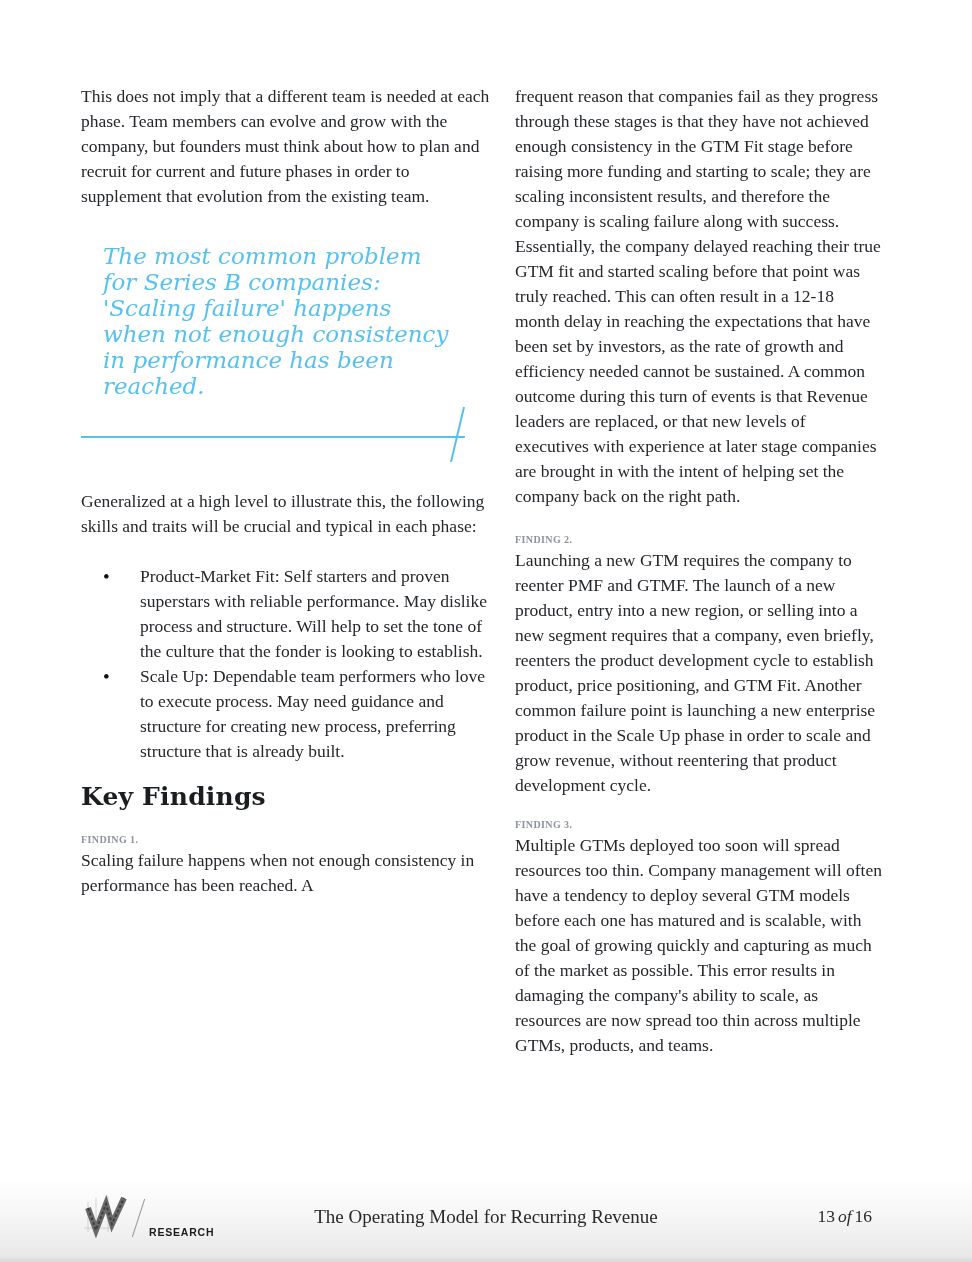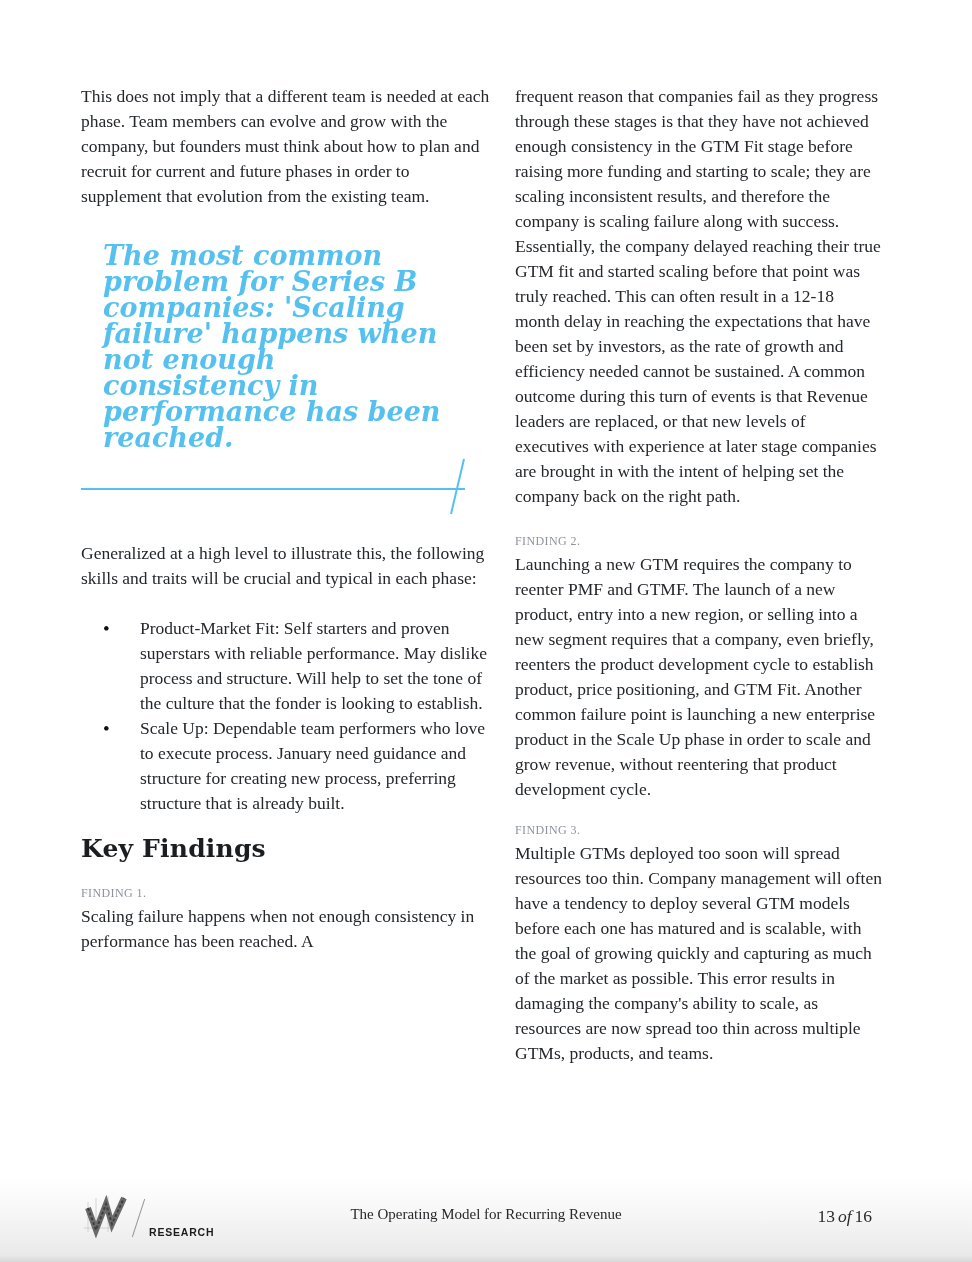--- a/index.html
+++ b/index.html
@@ -21,22 +21,22 @@
     margin: 0 0 25px 0;
     color: #24272b;
   }
   
   .quote-block { margin: 34px 0 0 0; position: relative; }
   .pull-quote {
     margin: 0 0 0 22px;
     width: 352px;
     font-family: "DejaVu Serif", serif;
     font-style: italic;
-    font-weight: bold;
-    font-size: 27px;
+    font-weight: normal;
+    font-size: 23px;
     line-height: 26px;
     color: #56c1ef;
   }
   .quote-divider { display: block; margin: 6px 0 0 0; }
   .after-quote { margin-top: 24px; }
   
   .bullet-list {
     list-style: none;
     margin: 0 0 0 0;
     padding: 0 0 0 22px;
@@ -61,22 +61,22 @@
     font-family: "DejaVu Serif", serif;
     font-weight: bold;
     font-size: 25px;
     line-height: 30px;
     color: #1b1e20;
     margin: 18px 0 22px 0;
     letter-spacing: 0.2px;
   }
   
   .finding-label {
-    font-size: 12px;
-    font-weight: normal;
+    font-size: 10px;
+    font-weight: bold;
     letter-spacing: 0.4px;
     color: #8d929c;
     margin: 0 0 3px 0;
   }
   .finding-text { margin-bottom: 0; }
   .finding-gap { margin-top: 21px; }
   
   .footer {
     position: absolute;
     left: 0; right: 0; bottom: 0;
@@ -108,21 +108,21 @@
     font-weight: bold;
     letter-spacing: 0.8px;
     color: #1c1c1c;
   }
   .footer-title {
     position: absolute;
     left: 0;
     right: 0;
     top: 28px;
     text-align: center;
-    font-size: 15px;
+    font-size: 19px;
     color: #27292c;
   }
   .footer-page {
     position: absolute;
     right: 100px;
     top: 28px;
     font-size: 17.5px;
     color: #27292c;
   }
   .footer-page .of { font-style: italic; padding: 0 3px; }
@@ -141,21 +141,21 @@
       <svg class="quote-divider" width="412" height="60" viewBox="0 0 412 60">
         <line x1="0" y1="32" x2="384" y2="32" stroke="#56c1ef" stroke-width="2"></line>
         <line x1="370" y1="57" x2="383" y2="2" stroke="#56c1ef" stroke-width="2"></line>
       </svg>
     </div>
 
     <p class="body-text after-quote">Generalized at a high level to illustrate this, the following skills and traits will be crucial and typical in each phase:</p>
 
     <ul class="bullet-list">
       <li>Product-Market Fit: Self starters and proven superstars with reliable performance. May dislike process and structure. Will help to set the tone of the culture that the fonder is looking to establish.</li>
-      <li>Scale Up: Dependable team performers who love to execute process. January need guidance and structure for creating new process, preferring structure that is already built.</li>
+      <li>Scale Up: Dependable team performers who love to execute process. May need guidance and structure for creating new process, preferring structure that is already built.</li>
     </ul>
 
     <h1 class="section-heading">Key Findings</h1>
 
     <div class="finding-label">FINDING 1.</div>
     <p class="body-text finding-text">Scaling failure happens when not enough consistency in performance has been reached. A</p>
   </div>
 
   <div class="col col-right">
     <p class="body-text">frequent reason that companies fail as they progress through these stages is that they have not achieved enough consistency in the GTM Fit stage before raising more funding and starting to scale; they are scaling inconsistent results, and therefore the company is scaling failure along with success. Essentially, the company delayed reaching their true GTM fit and started scaling before that point was truly reached. This can often result in a 12-18 month delay in reaching the expectations that have been set by investors, as the rate of growth and efficiency needed cannot be sustained. A common outcome during this turn of events is that Revenue leaders are replaced, or that new levels of executives with experience at later stage companies are brought in with the intent of helping set the company back on the right path.</p>

